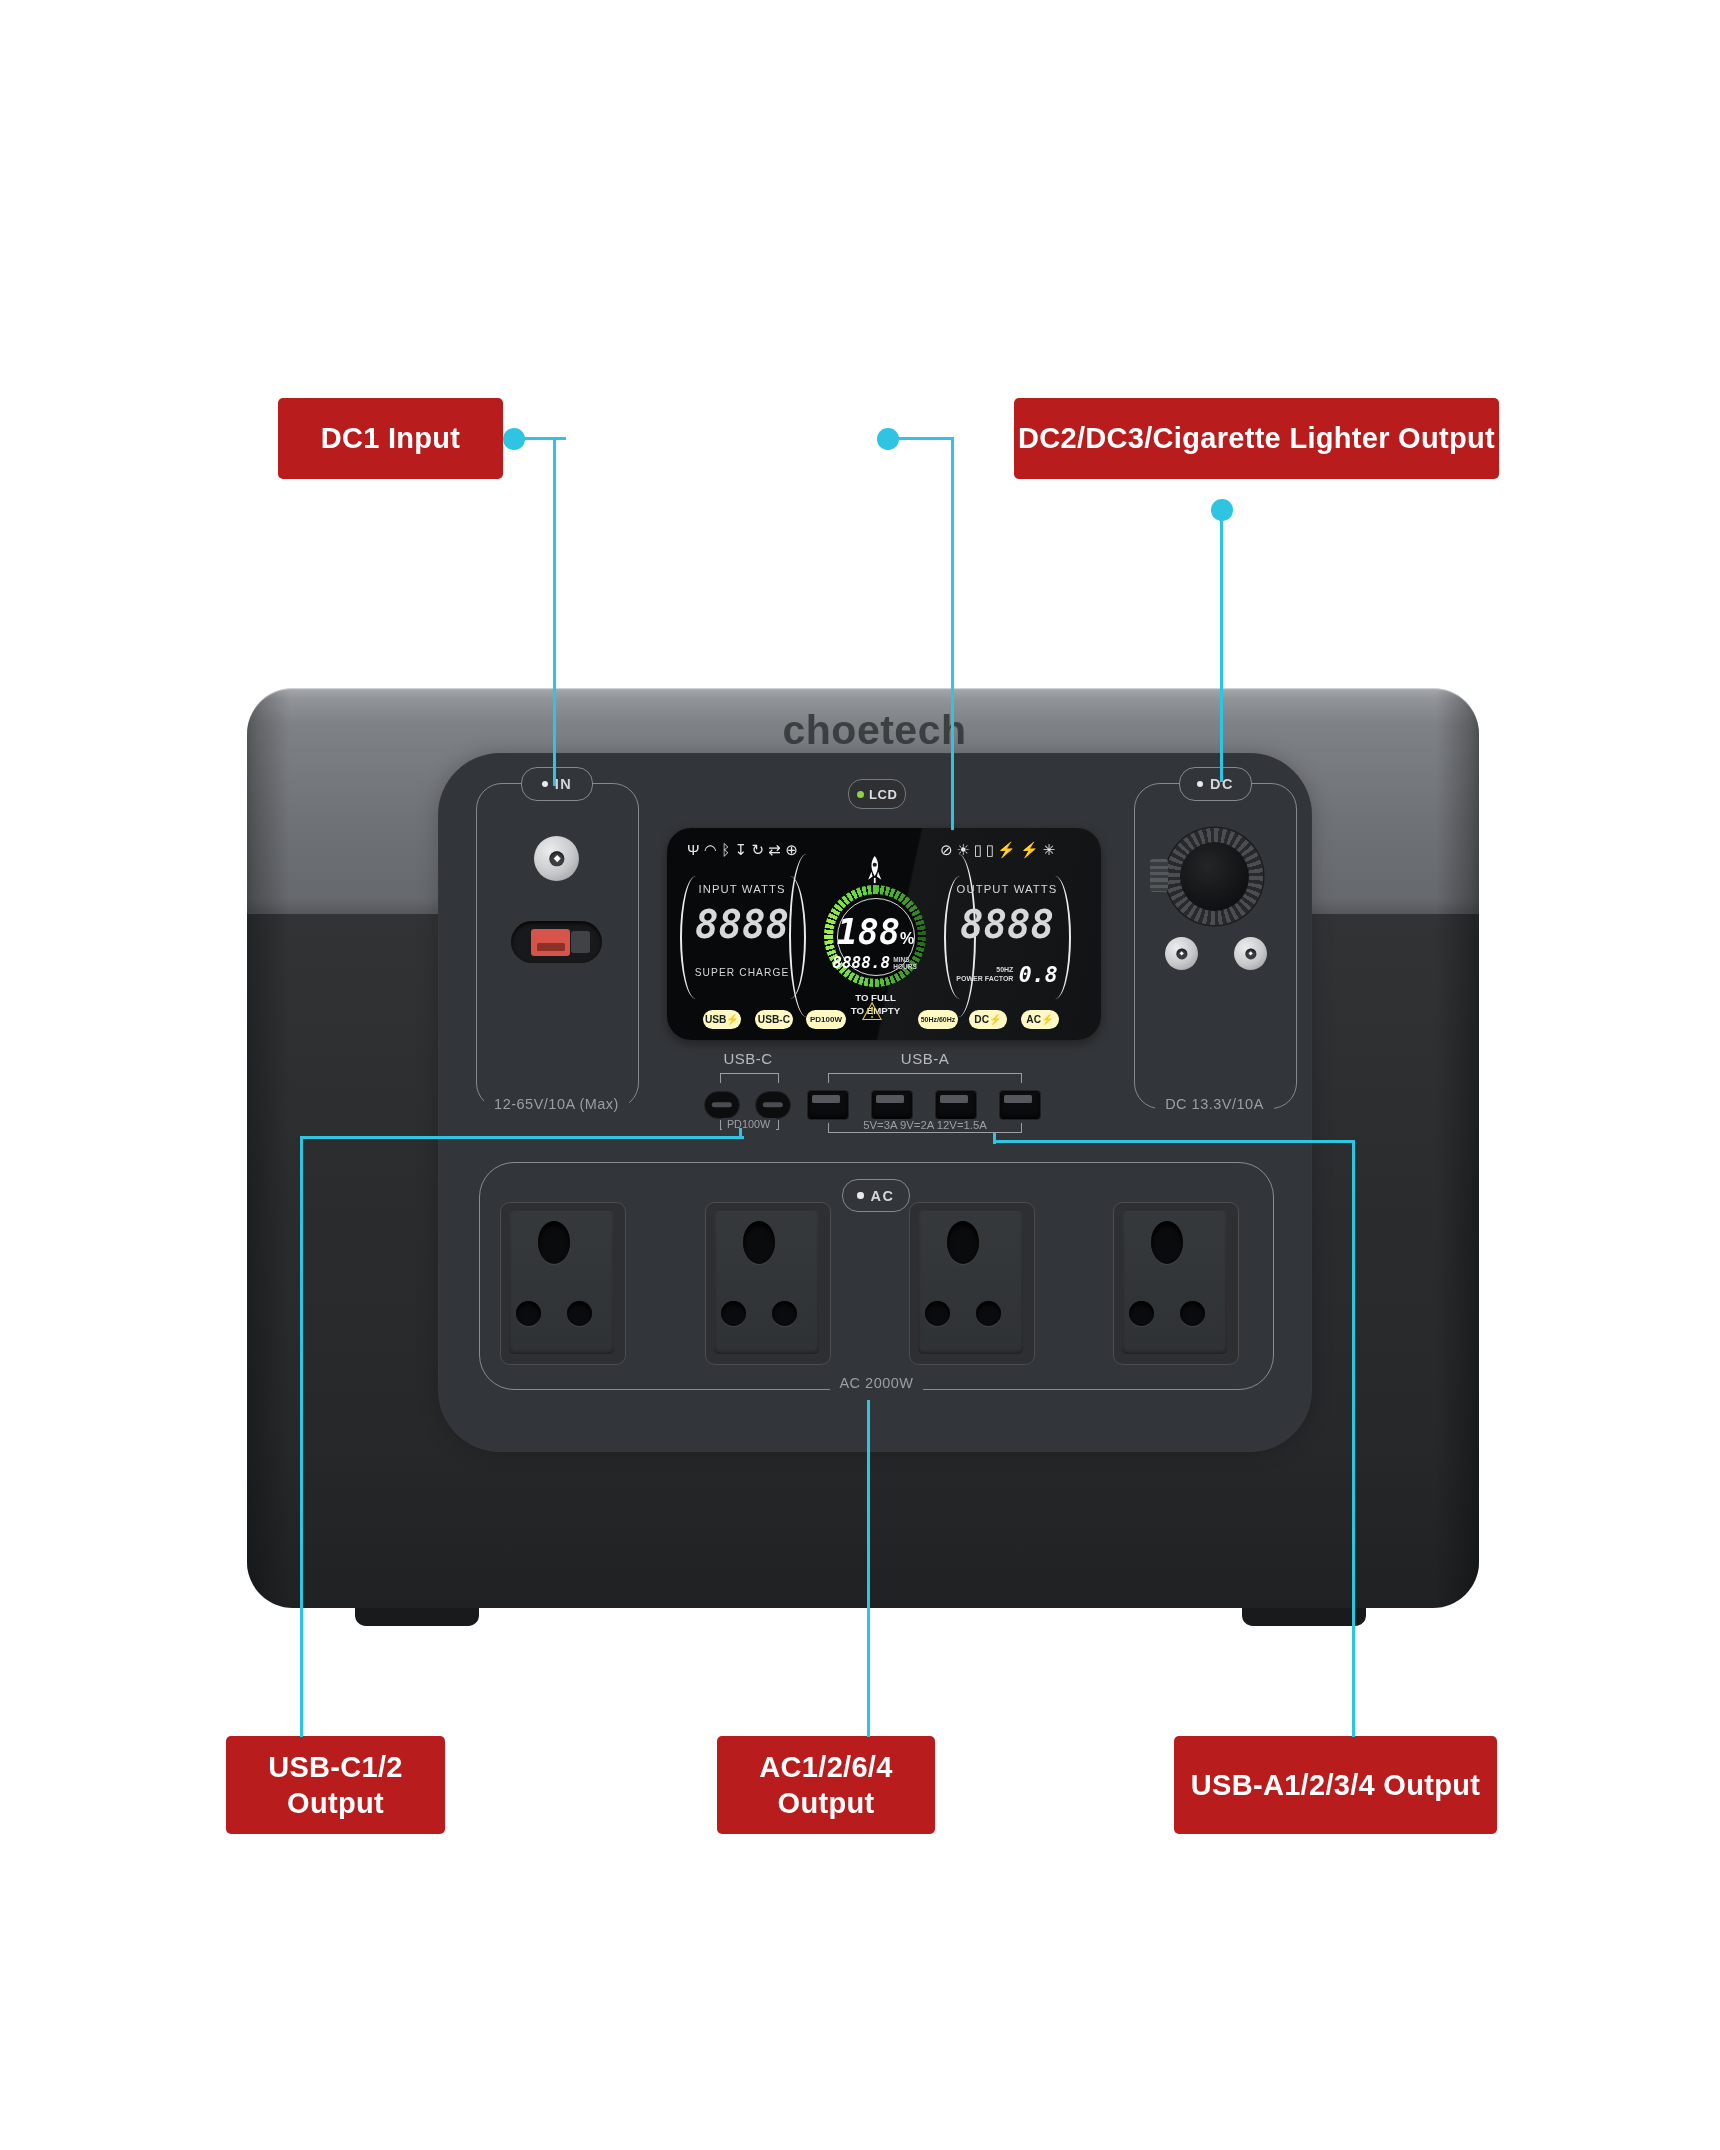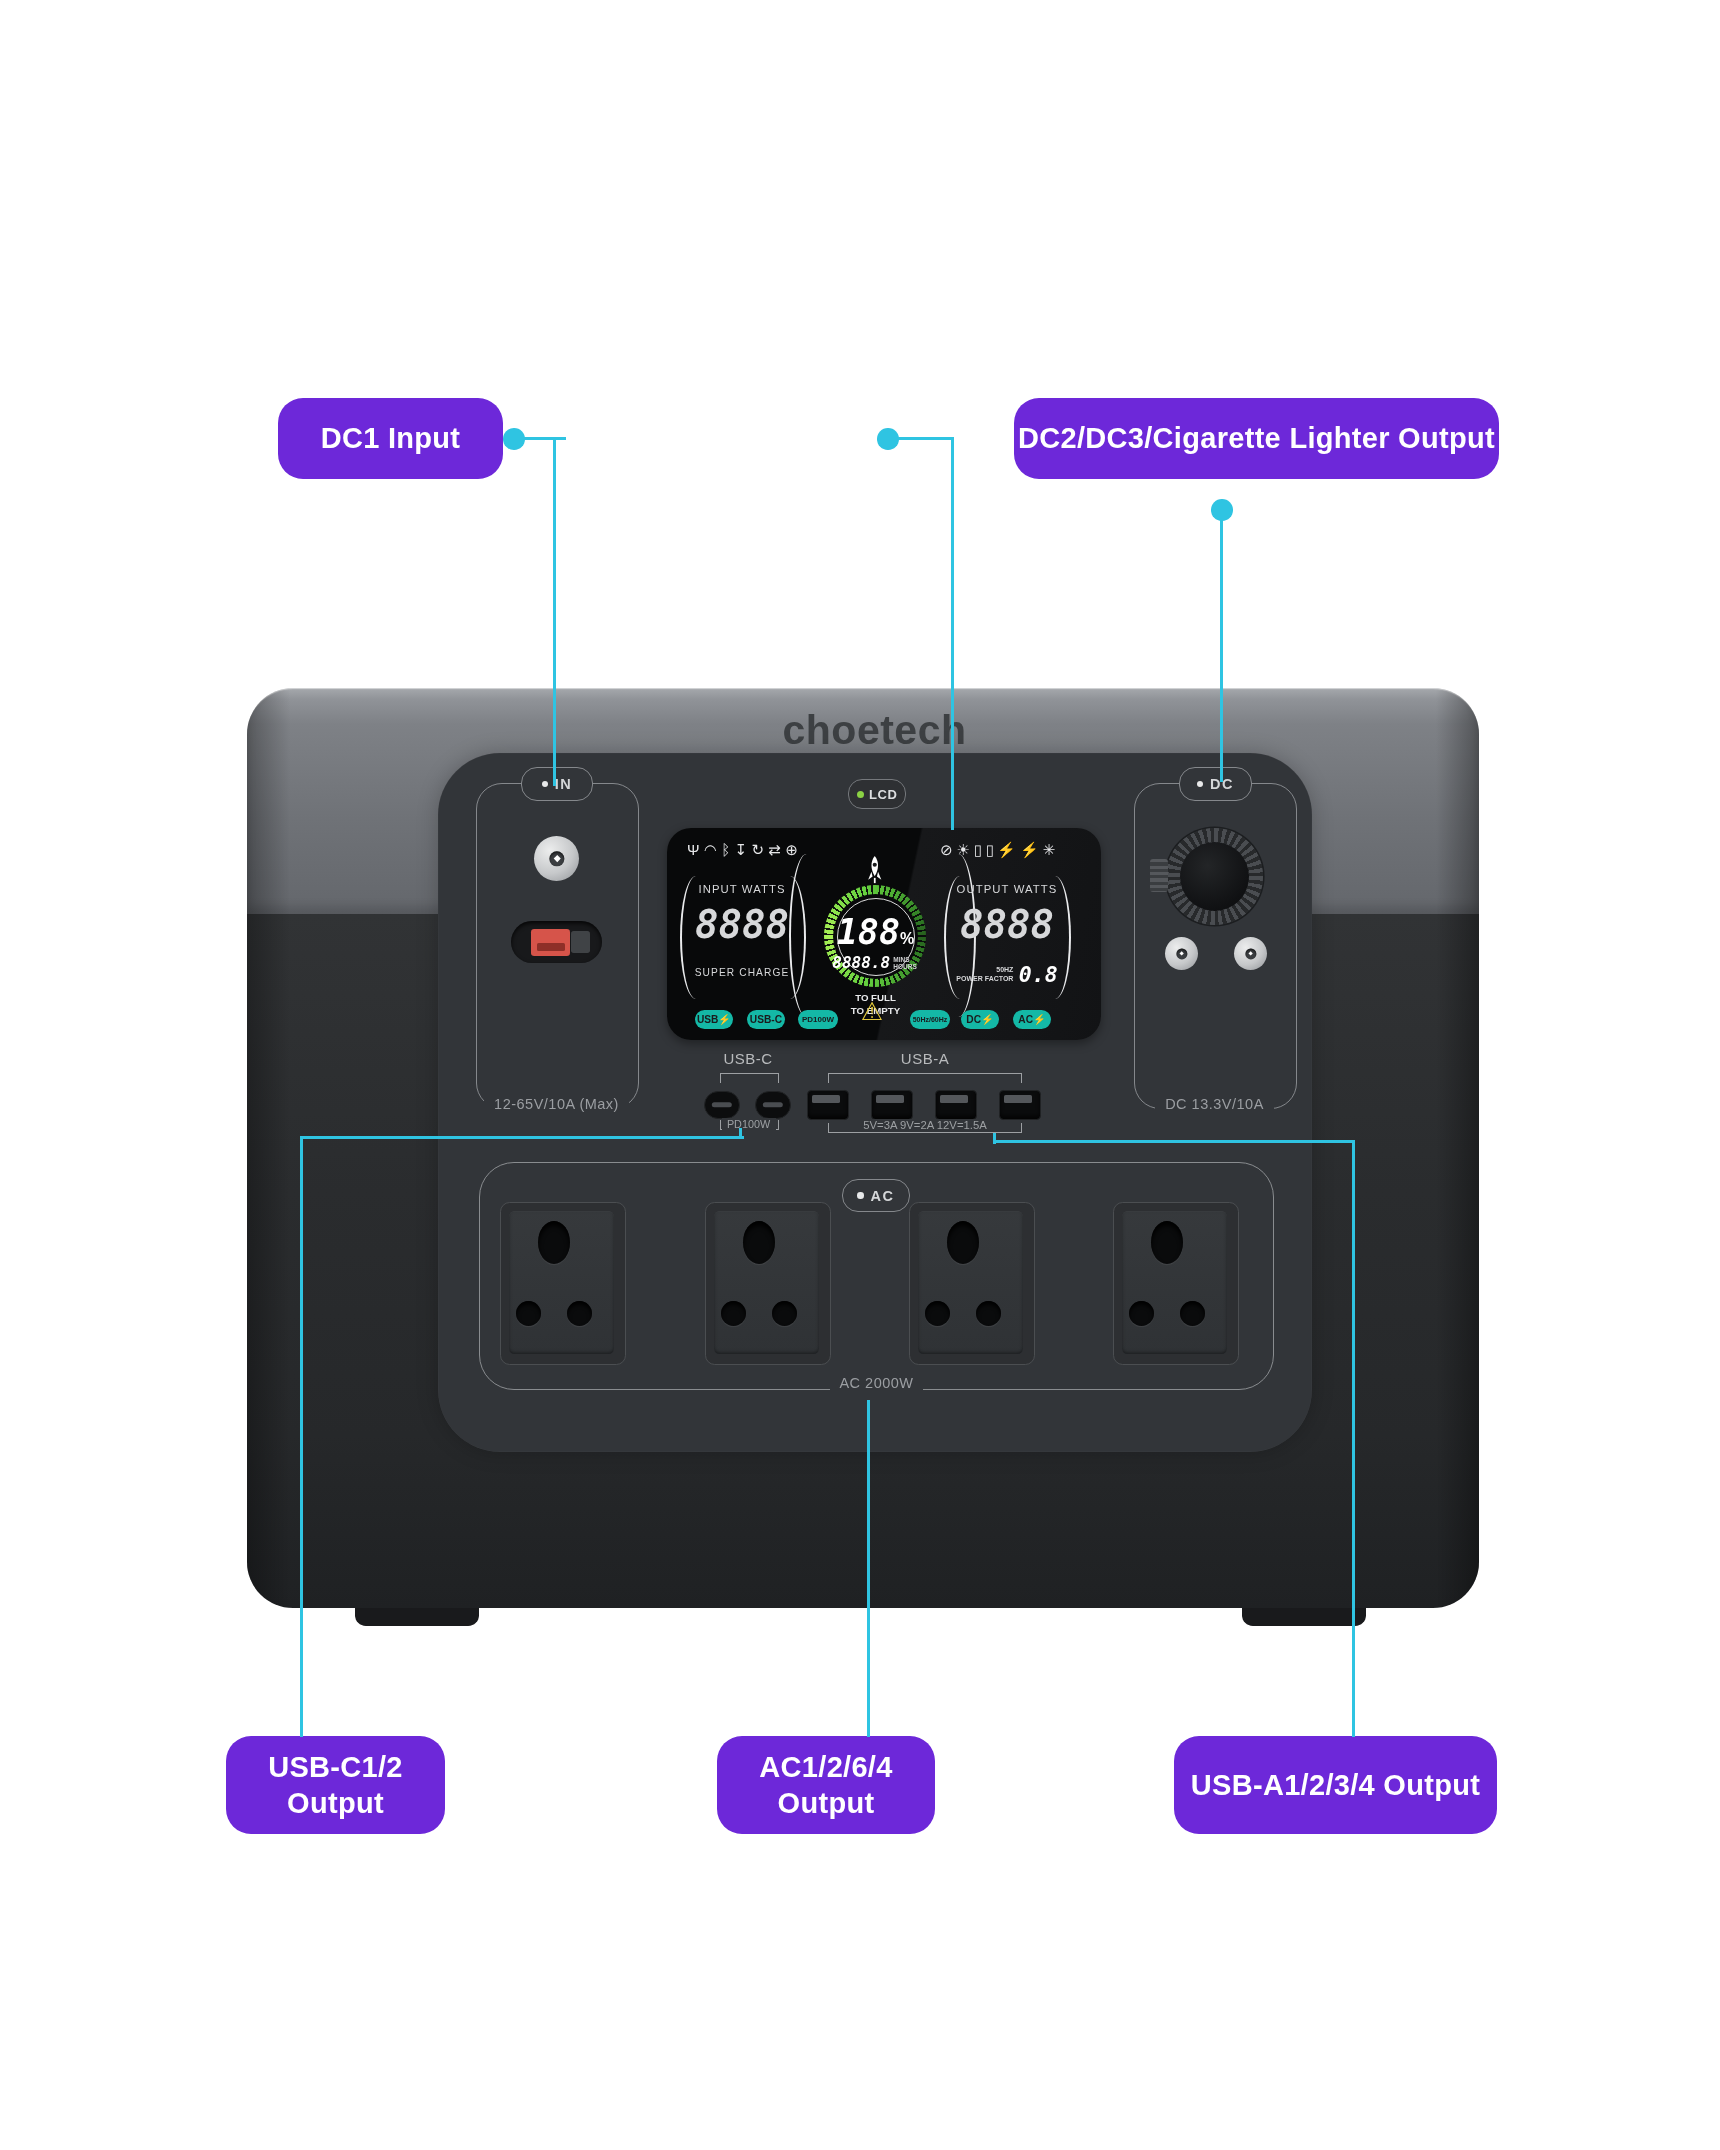--- a/index.html
+++ b/index.html
@@ -1,19 +1,19 @@
 <!DOCTYPE html>
 <html style="font-size:8.6px"><head>
 <meta charset="utf-8">
 <style>
   html,body{margin:0;padding:0;background:#fff;}
   .page{position:relative;width:1721px;height:2151px;background:#ffffff;overflow:hidden;
         font-family:"Liberation Sans",sans-serif;}
   
-  .callout{position:absolute;background:#6d28d9;border-radius:25px;color:#ffffff;
+  .callout{position:absolute;background:#b91c1c;border-radius:5px;color:#ffffff;
            display:flex;align-items:center;justify-content:center;text-align:center;
            font-weight:bold;font-size:29px;line-height:1.25;letter-spacing:0.3px;}
   
   .cline{position:absolute;background:#2fc4e2;z-index:50;}
   .cdot{position:absolute;width:21.5px;height:21.5px;border-radius:50%;background:#2fc4e2;z-index:50;}
   
   .foot{position:absolute;background:#191a1c;border-radius:0 0 10.8px 10.8px;}
   .band{position:absolute;left:247px;top:688px;width:1232px;height:226px;border-radius:46px 46px 0 0;
         background:linear-gradient(180deg,#a6a9ad 0%,#909398 5%,#7e8186 16%,#6f7277 58%,#64676c 100%);
         box-shadow:inset 0 2.2px 1.1px -1.1px rgba(255,255,255,.55), inset 0 -7.5px 9.7px rgba(0,0,0,.14);}
@@ -65,22 +65,22 @@
   .arcR{border-right:2.2px solid #e9eaec;border-radius:50%;}
   .arc.big{width:33px;height:163px;}
   .seg7{font-family:"DejaVu Sans Mono",monospace;font-weight:bold;font-style:italic;color:#ffffff;}
   .sctext{position:absolute;text-align:center;color:#d7d8da;}
   .ring{position:absolute;left:824px;top:885px;width:102px;height:102px;border-radius:50%;
         background:repeating-conic-gradient(rgba(8,9,10,0) 0 4.5deg,rgba(8,9,10,.95) 4.5deg 6.5deg),
                    conic-gradient(from -90deg,#a8ef55 0deg,#63cf3e 80deg,#2f7a24 160deg,#275f1e 180deg,#2f7a24 200deg,#63cf3e 280deg,#a8ef55 360deg);}
   .ring .cut{position:absolute;left:8.6px;top:8.6px;width:85px;height:85px;border-radius:50%;background:#08090a;}
   .ring .wcirc{position:absolute;left:13px;top:13px;width:76px;height:76px;border-radius:50%;
         border:1.1px solid rgba(255,255,255,.85);}
-  .pill{position:absolute;height:19.4px;background:#14b8a6;border-radius:9.7px;display:flex;align-items:center;
-        justify-content:center;color:#1a1b1d;font-weight:bold;font-size:10.2px;}
+  .pill{position:absolute;height:19.4px;background:#fef9c3;border-radius:9.7px;display:flex;align-items:center;
+        justify-content:center;color:#1a1b1d;font-weight:bold;font-size:10.2px;margin-left:8px;}
   
   .usbc-port{position:absolute;width:34px;height:26px;background:#0c0d0e;border:1.6px solid #212325;border-radius:14px;}
   .usbc-port i{position:absolute;left:50%;top:50%;transform:translate(-50%,-50%);width:20.4px;height:5.4px;
         background:#4a4d51;border-radius:2.7px;}
   .usba-port{position:absolute;width:40px;height:28px;background:#0b0c0d;border:1.6px solid #202224;border-radius:4.3px;
         box-shadow:inset 0 -3.2px 4.3px rgba(0,0,0,.7);}
   .usba-port i{position:absolute;left:4.3px;top:4.3px;width:28px;height:7.5px;background:#54575b;border-radius:1.6px;}
   .brk{position:absolute;border-color:#9da0a3;border-style:solid;border-width:0;}
   .brk-top{border-top-width:1.6px;border-left-width:1.6px;border-right-width:1.6px;}
   .brk-bot{border-bottom-width:1.6px;border-left-width:1.6px;border-right-width:1.6px;}

